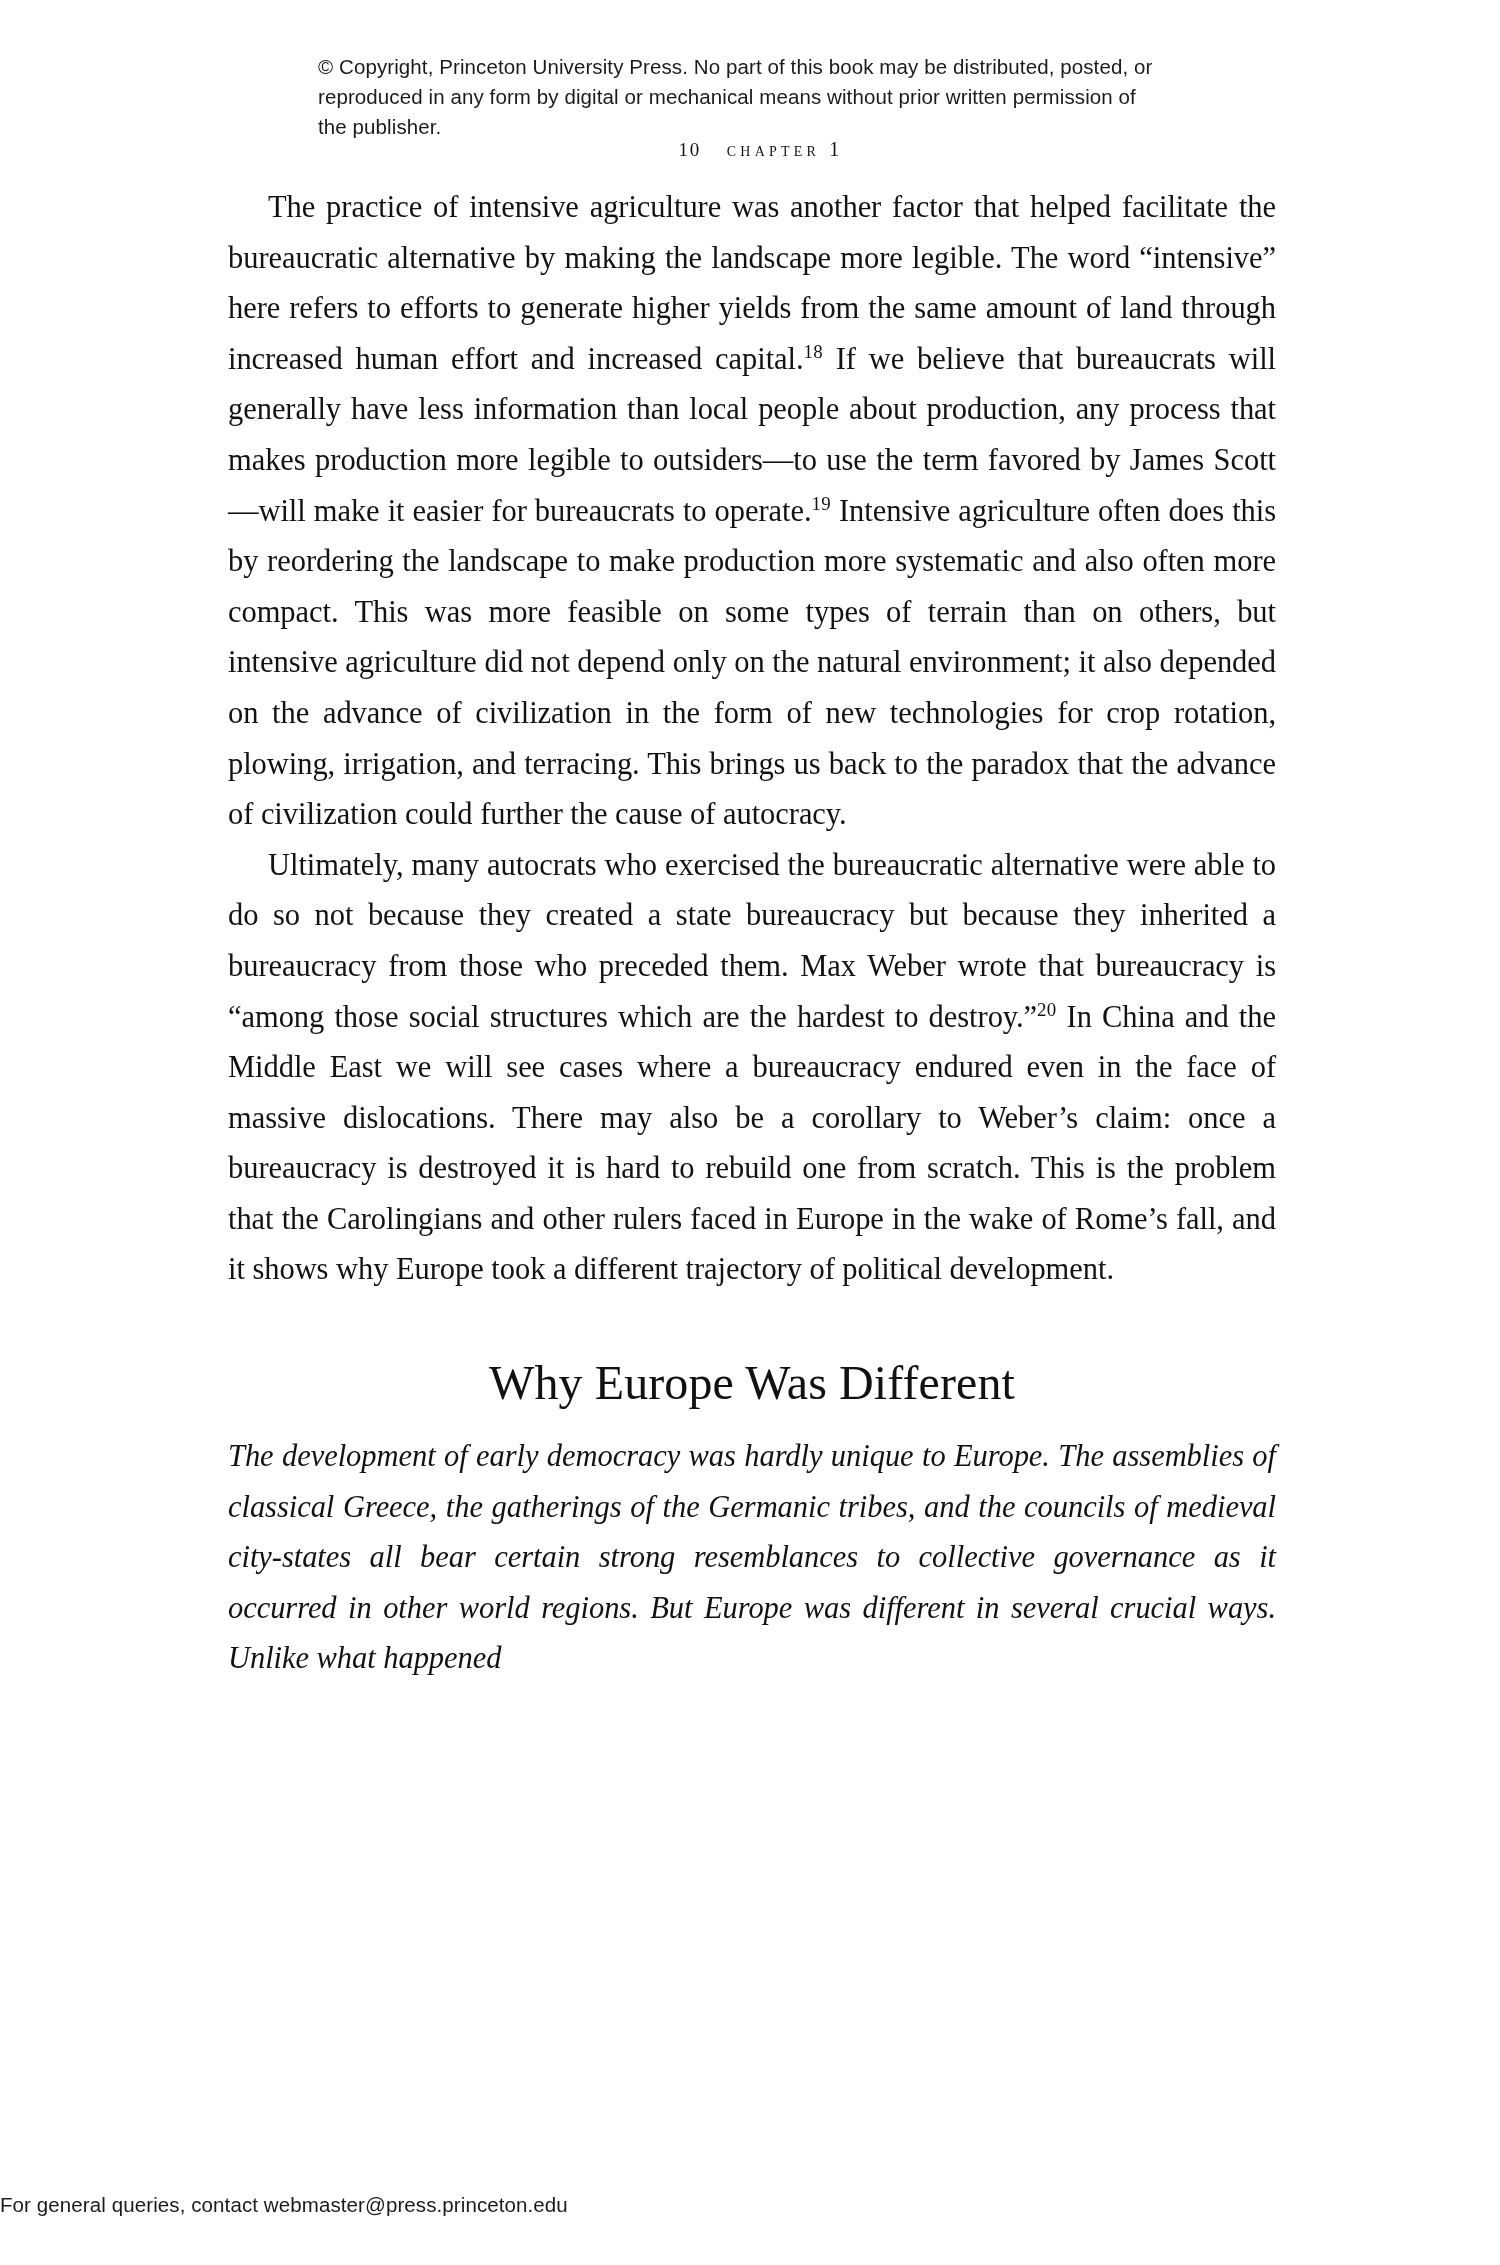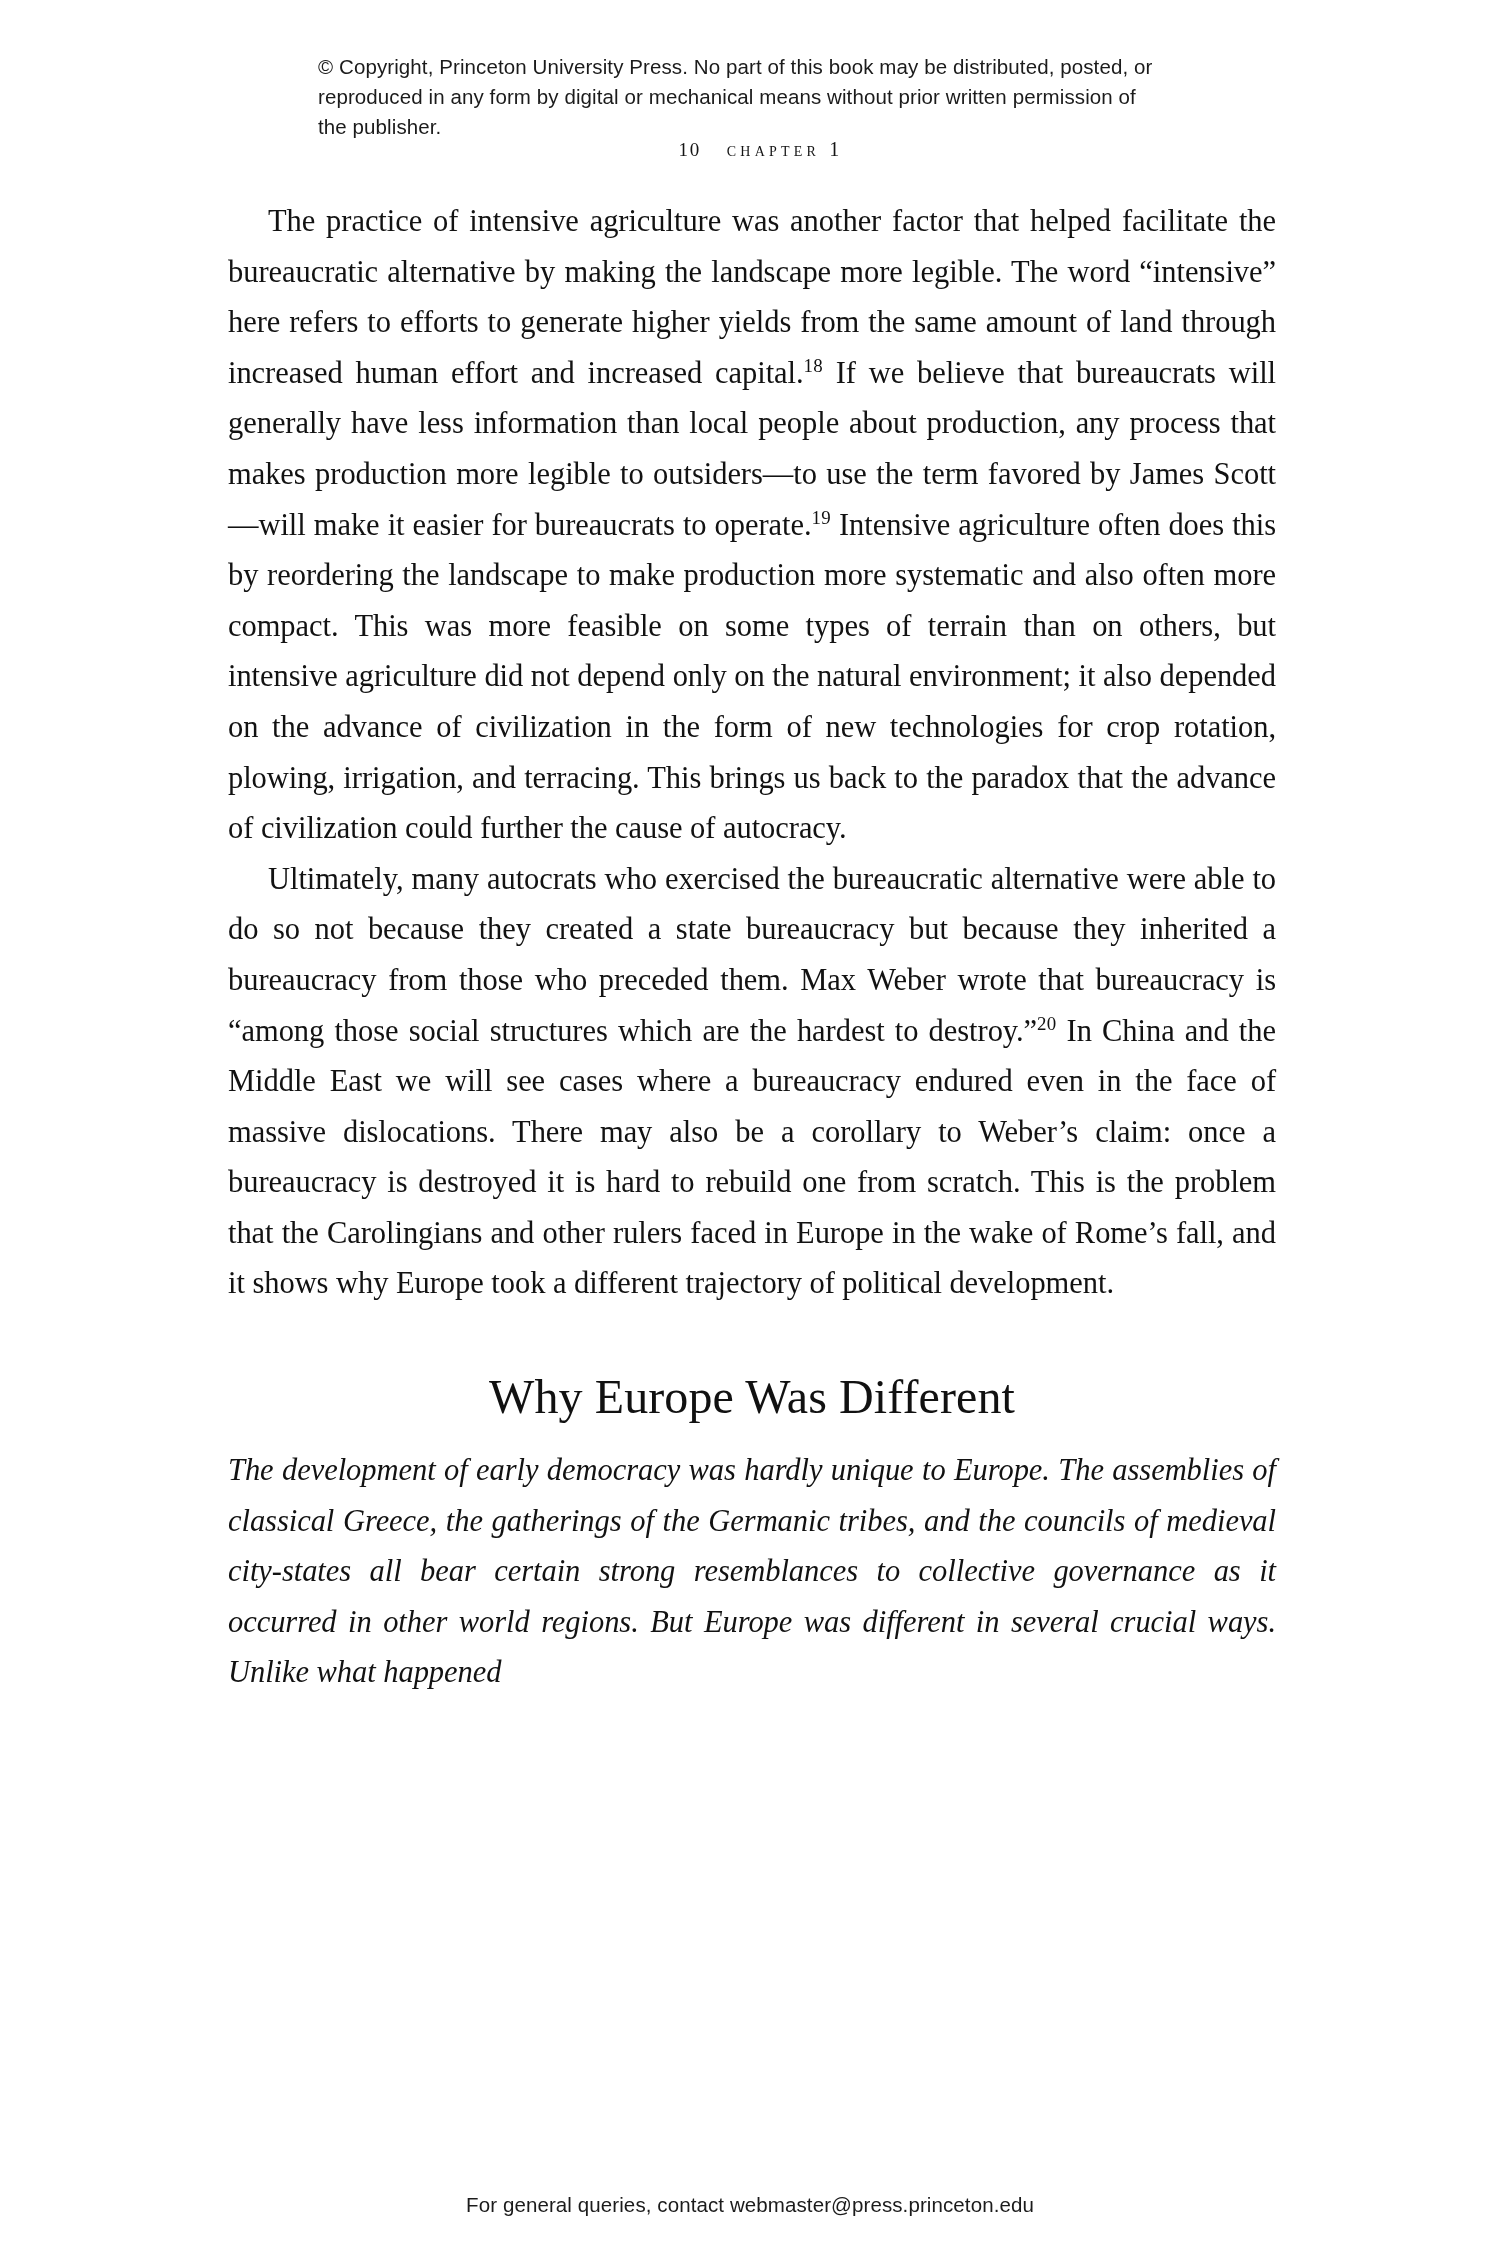--- a/index.html
+++ b/index.html
@@ -51,21 +51,21 @@
     text-transform: lowercase;
     letter-spacing: 4.2px;
     margin-left: 26px;
     font-size: 20px;
   }
 
   
   .text-block {
     position: absolute;
     left: 228px;
-    top: 196px;
+    top: 182px;
     width: 1048px;
   }
   .body-par {
     margin: 0;
     font-size: 30.5px;
     line-height: 50.6px;
     text-align: justify;
     text-justify: inter-word;
     hyphens: manual;
     color: #121212;
@@ -98,21 +98,20 @@
   }
   .gap-before-heading { height: 62px; }
   .gap-after-heading  { height: 22px; }
 
   
   .footer-note {
     position: absolute;
     left: 0;
     top: 2193px;
     width: 1500px;
-    text-align: center;
     font-family: "Liberation Sans", sans-serif;
     font-size: 20.5px;
     color: #1b1b1b;
     letter-spacing: 0.1px;
   }
 </style>
 </head>
 <body>
 
 <div class="page">

